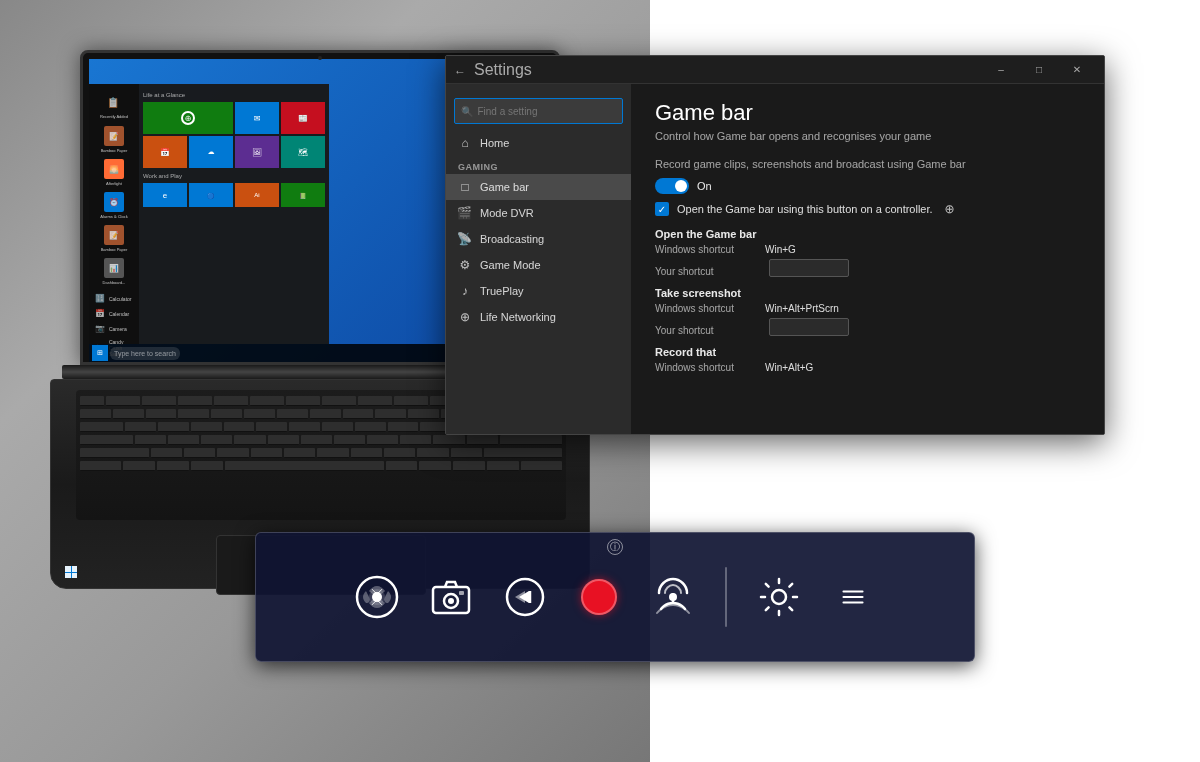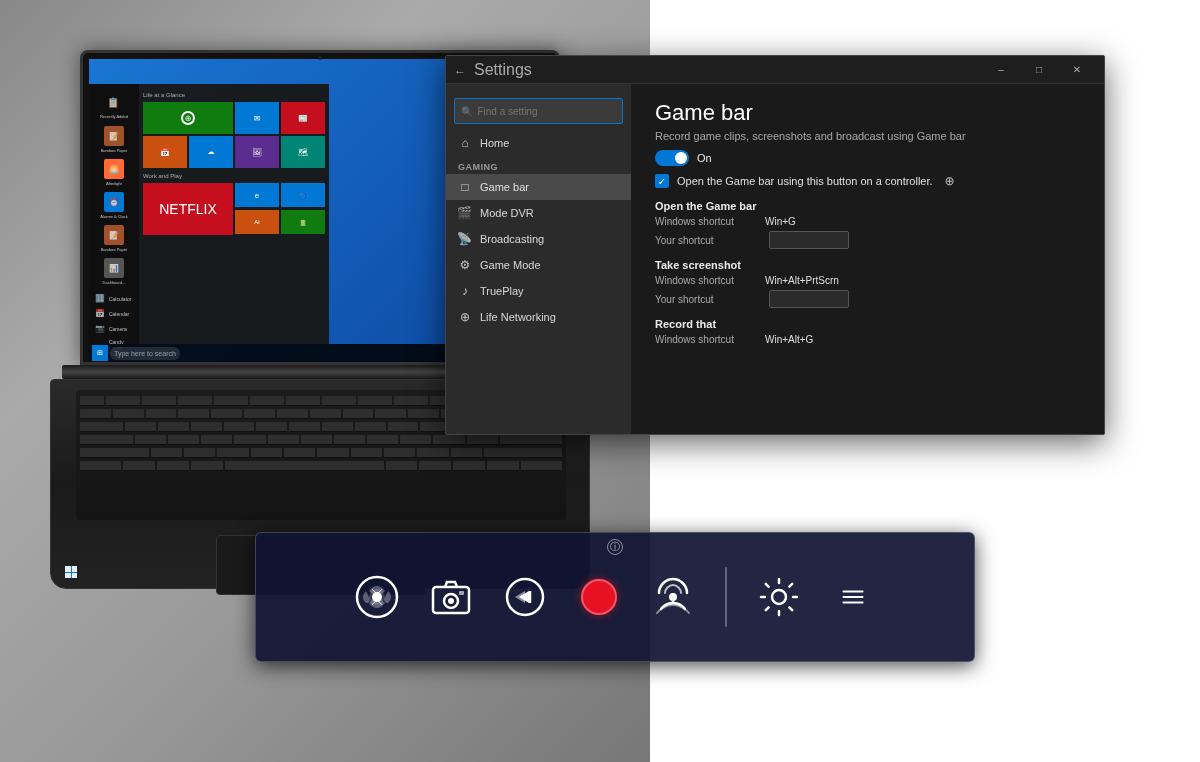--- a/index.html
+++ b/index.html
@@ -237,21 +237,21 @@
 
     .shortcut-section-label {
       font-size: 11px;
       color: rgba(255,255,255,0.9);
       font-weight: 600;
       margin-bottom: 4px;
     }
 
     .shortcut-row {
       display: flex;
-      align-items: center;
+      align-items: flex-end;
       margin-bottom: 4px;
     }
 
     .shortcut-label {
       font-size: 10px;
       color: rgba(255,255,255,0.6);
       width: 110px;
     }
 
     .shortcut-value {
@@ -436,21 +436,20 @@
             </div>
             <div style="background:#0078d4;height:32px;display:flex;align-items:center;justify-content:center;font-size:8px;color:white;">✉</div>
             <div style="background:#c50f1f;height:32px;display:flex;align-items:center;justify-content:center;font-size:8px;color:white;">📰</div>
             <div style="background:#ca5010;height:32px;display:flex;align-items:center;justify-content:center;font-size:8px;color:white;">📅</div>
             <div style="background:#0078d4;height:32px;display:flex;align-items:center;justify-content:center;font-size:7px;color:white;">☁</div>
             <div style="background:#5c2d91;height:32px;display:flex;align-items:center;justify-content:center;font-size:8px;color:white;">🖼</div>
             <div style="background:#008575;height:32px;display:flex;align-items:center;justify-content:center;font-size:8px;color:white;">🗺</div>
           </div>
           <div style="font-size:6px;color:rgba(255,255,255,0.6);margin-bottom:3px;">Work and Play</div>
           <div style="display:grid;grid-template-columns:repeat(4,1fr);gap:2px;">
-            <div style="background:#c50f1f;height:52px;display:flex;align-items:center;justify-content:center;font-size:14px;color:white;grid-column:span 2;grid-row:span 2;">NETFLIX</div>
             <div style="background:#0078d4;height:24px;display:flex;align-items:center;justify-content:center;font-size:8px;color:white;">e</div>
             <div style="background:#0078d4;height:24px;display:flex;align-items:center;justify-content:center;font-size:6px;color:white;">🔵</div>
             <div style="background:#ca5010;height:24px;display:flex;align-items:center;justify-content:center;font-size:6px;color:white;">Ai</div>
             <div style="background:#107c10;height:24px;display:flex;align-items:center;justify-content:center;font-size:6px;color:white;">📗</div>
           </div>
         </div>
       </div>
 
       <div style="position:absolute;bottom:0;left:0;right:0;height:18px;background:rgba(0,0,0,0.85);display:flex;align-items:center;padding:0 3px;gap:2px;">
         <div style="width:16px;height:16px;background:#0078d4;display:flex;align-items:center;justify-content:center;font-size:7px;color:white;cursor:pointer;">⊞</div>
@@ -626,20 +625,21 @@
         <span>TruePlay</span>
       </div>
       <div class="settings-nav-item">
         <span class="nav-icon">⊕</span>
         <span>Life Networking</span>
       </div>
     </div>
 
     <div class="settings-content">
       <h1 class="settings-page-title">Game bar</h1>
+      <p class="settings-page-subtitle">Control how Game bar opens and recognises your game</p>
 
       <p class="settings-section-title">Record game clips, screenshots and broadcast using Game bar</p>
 
       <div class="toggle-row">
         <div class="toggle-switch on">
           <div class="toggle-knob"></div>
         </div>
         <span class="toggle-label">On</span>
       </div>
 

